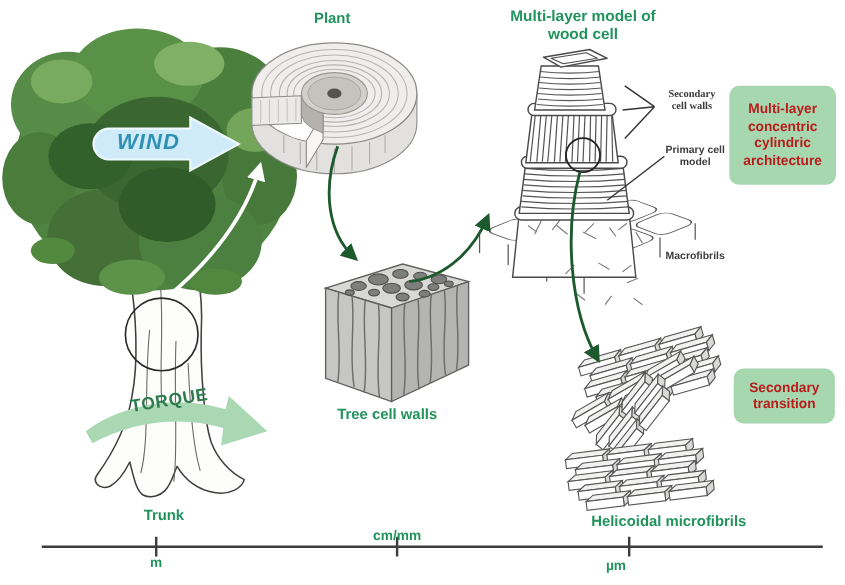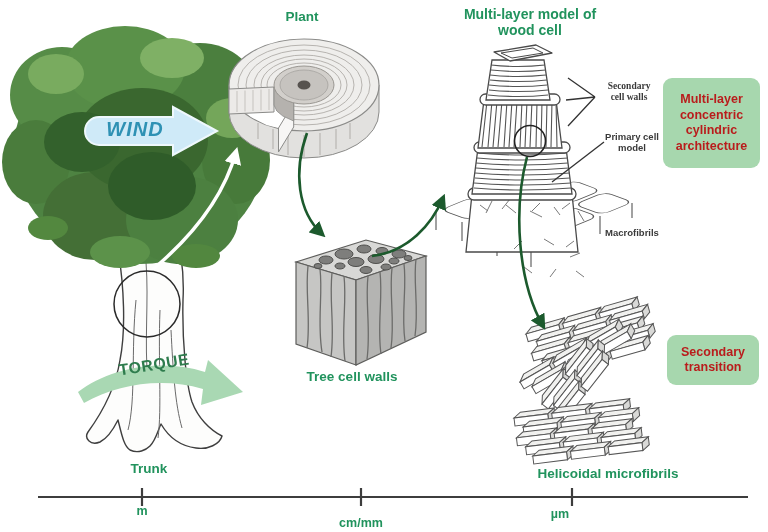--- a/index.html
+++ b/index.html
@@ -269,15 +269,15 @@
 
   <div class="callout" style="left:663px;top:78px;width:97px;height:90px;">
     <span style="width:90px;">Multi-layer concentric cylindric architecture</span>
   </div>
 
   <div class="callout" style="left:667px;top:335px;width:92px;height:50px;">
     <span style="width:72px;">Secondary transition</span>
   </div>
 
   <div class="tick-lbl" style="left:112px;top:504px;">m</div>
-  <div class="tick-lbl" style="left:331px;top:480px;margin-top:36px;">cm/mm</div>
+  <div class="tick-lbl" style="left:331px;top:480px;">cm/mm</div>
   <div class="tick-lbl" style="left:530px;top:507px;">µm</div>
 </div>
 
 </body></html>

